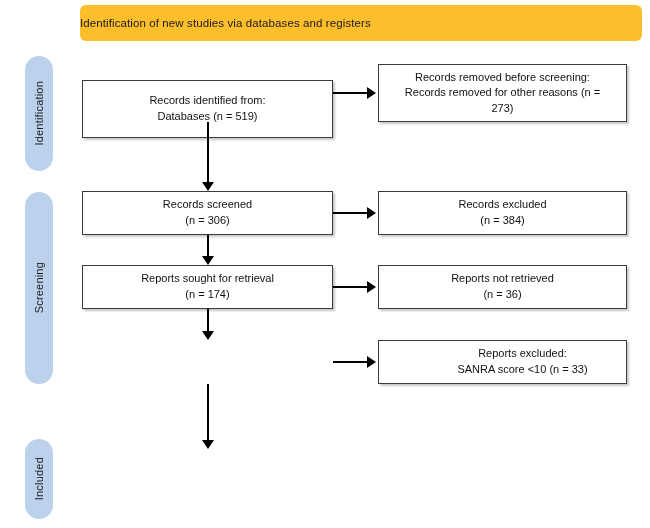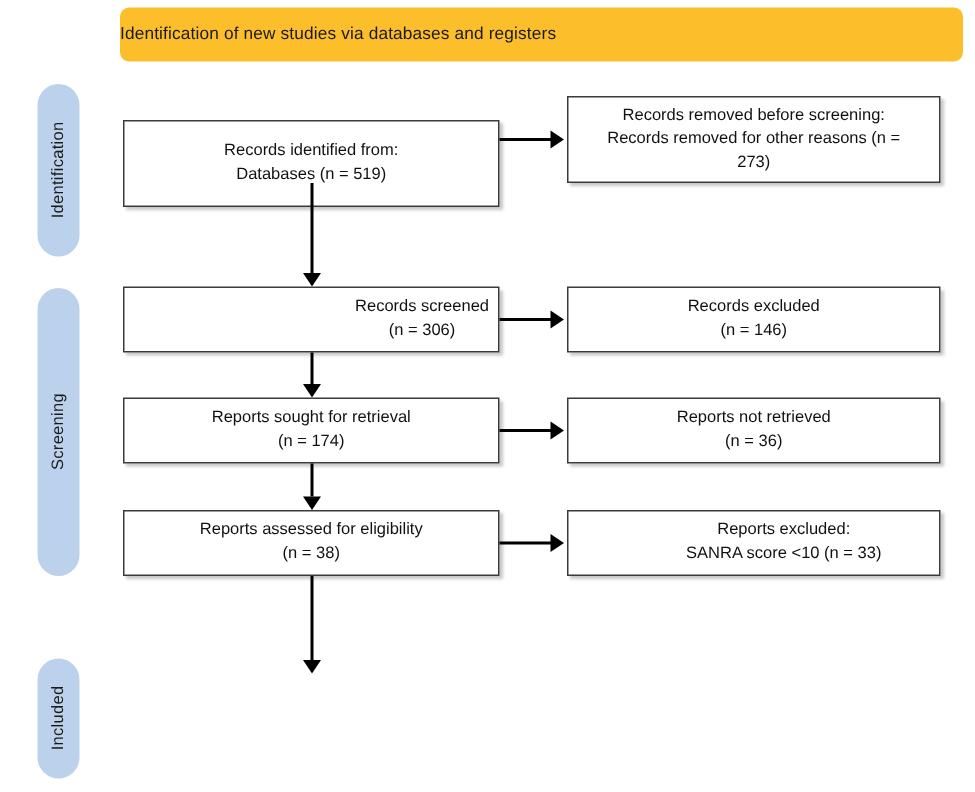--- a/index.html
+++ b/index.html
@@ -76,21 +76,21 @@
   .flow-box .box-text {
     font-size: 11px;
     line-height: 1.42;
     text-align: center;
     color: #111111;
     white-space: pre-line;
   }
 
   
   #box-identified       { left: 82px; top: 64px;  width: 251px; height: 58px; margin-top: 16px; }
-  #box-screened         { left: 82px; top: 191px; width: 251px; height: 44px; justify-content: flex-end; }
+  #box-screened         { left: 82px; top: 191px; width: 251px; height: 44px; }
   #box-sought           { left: 82px; top: 265px; width: 251px; height: 44px; }
   #box-assessed         { left: 82px; top: 340px; width: 251px; height: 44px; }
   #box-included         { left: 82px; top: 449px; width: 251px; height: 56px; }
 
   
   #box-removed          { left: 378px; top: 64px;  width: 249px; height: 58px; }
   #box-excluded-records { left: 378px; top: 191px; width: 249px; height: 44px; }
   #box-not-retrieved    { left: 378px; top: 265px; width: 249px; height: 44px; }
   #box-excluded-reports { left: 378px; top: 340px; width: 249px; height: 44px; padding-left: 46px; }
 
@@ -175,36 +175,32 @@
 Records removed for other reasons (n =
 273)</span>
   </div>
 
   <div class="flow-box" id="box-screened">
     <span class="box-text">Records screened
 (n = 306)</span>
   </div>
   <div class="flow-box" id="box-excluded-records">
     <span class="box-text">Records excluded
-(n = 146)</span>
+(n = 384)</span>
   </div>
 
   <div class="flow-box" id="box-sought">
     <span class="box-text">Reports sought for retrieval
 (n = 174)</span>
   </div>
   <div class="flow-box" id="box-not-retrieved">
     <span class="box-text">Reports not retrieved
 (n = 36)</span>
   </div>
 
-  <div class="flow-box" id="box-assessed">
-    <span class="box-text">Reports assessed for eligibility
-(n = 38)</span>
-  </div>
   <div class="flow-box" id="box-excluded-reports">
     <span class="box-text">Reports excluded:
 SANRA score &lt;10 (n = 33)</span>
   </div>
 
 
   <div class="v-line" id="vline-1"></div>
   <div class="v-arrowhead" id="varrow-1"></div>
   <div class="v-line" id="vline-2"></div>
   <div class="v-arrowhead" id="varrow-2"></div>

